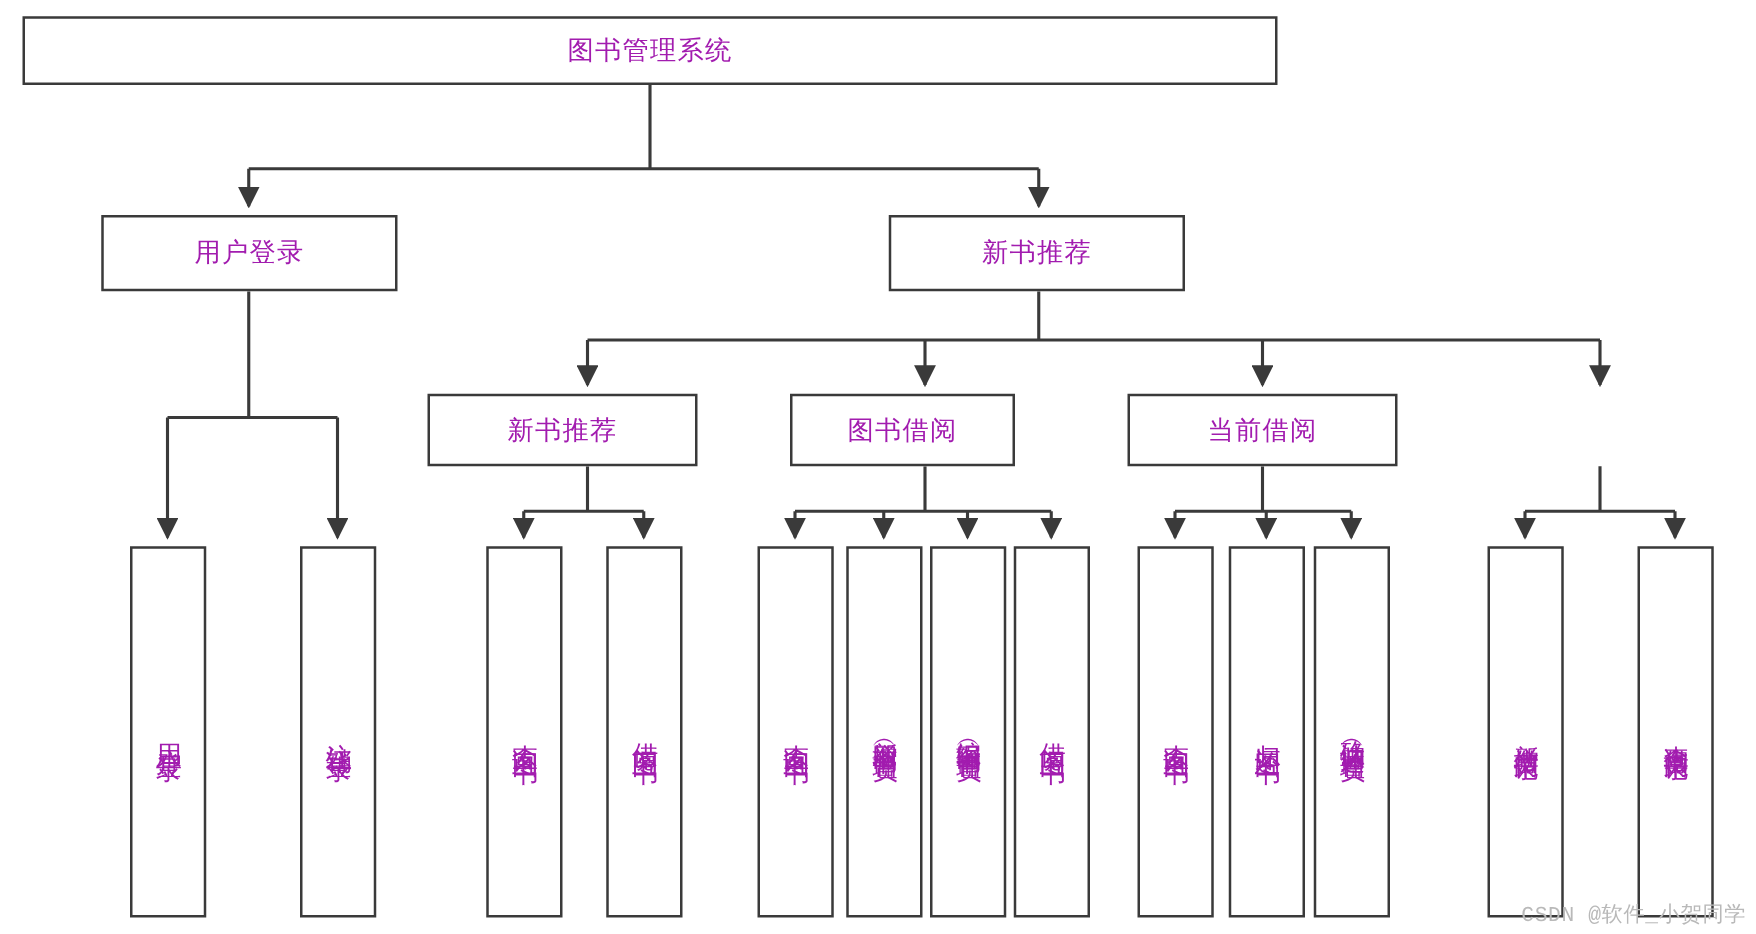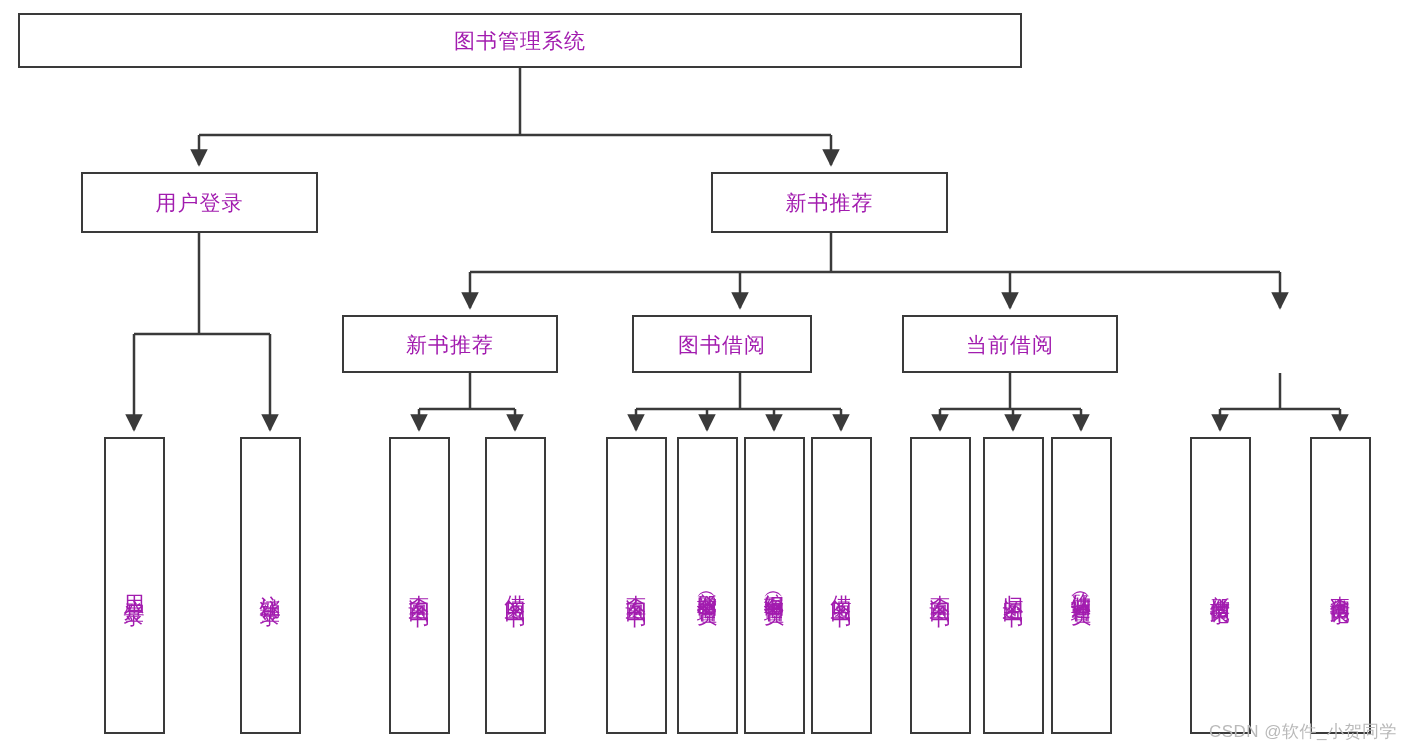--- a/index.html
+++ b/index.html
@@ -66,20 +66,21 @@
     font-size: 20px;
   }
   .watermark {
     position: absolute;
     right: 8px;
     bottom: 4px;
     font-size: 17px;
     color: #b9b9b9;
     letter-spacing: 0.5px;
     white-space: nowrap;
+    font-family: Liberation Mono, monospace;
   }
 </style>
 </head>
 <body>
 
 <div id="diagram-root">
 
   <svg class="edges" viewBox="0 0 1405 747" xmlns="http://www.w3.org/2000/svg">
     <defs>
       <marker id="arrowhead" viewBox="0 0 10 10" refX="9" refY="5" markerWidth="7" markerHeight="7" orient="auto-start-reverse">

